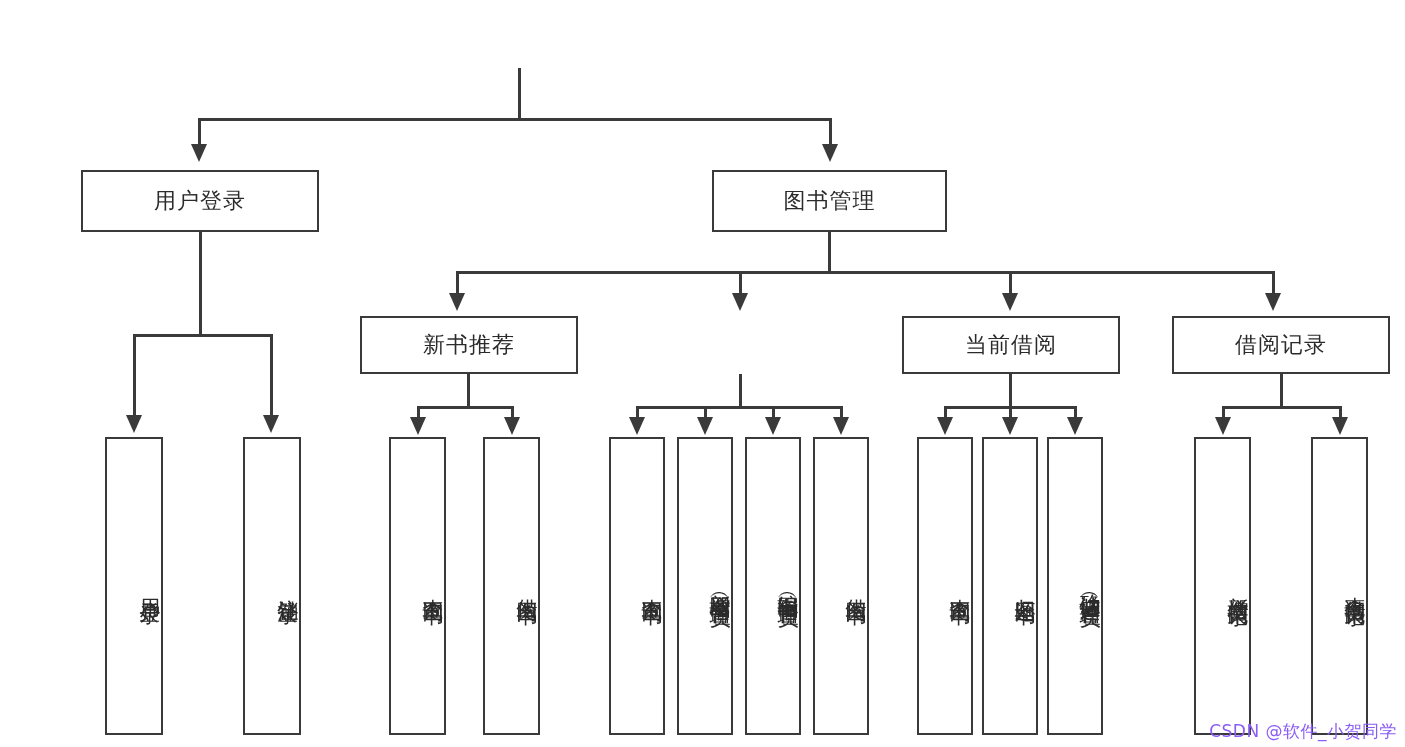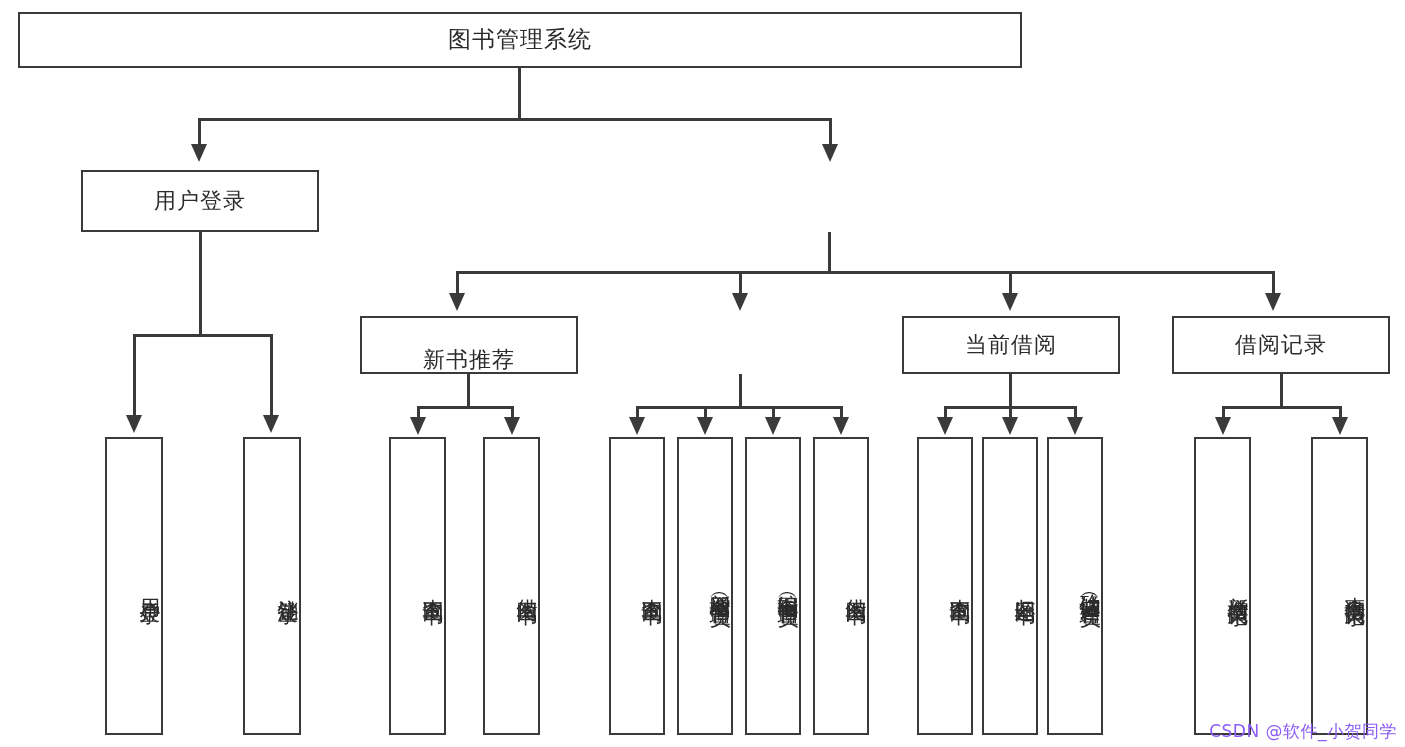--- a/index.html
+++ b/index.html
@@ -73,57 +73,57 @@
     color: #8b5cf6;
     letter-spacing: 0.5px;
     white-space: nowrap;
   }
 </style>
 </head>
 <body>
 
 <div id="canvas">
 
-  <div class="node horiz root" style="left:18px; top:12px; width:1004px; height:56px;">
-    <span>图书管理系统</span>
-  </div>
 
   <div class="edge v" style="left:518px; top:68px; height:50px;"></div>
 
   <div class="edge h" style="left:198px; top:118px; width:634px;"></div>
 
   <div class="edge v" style="left:198px; top:118px; height:28px;"></div>
   <div class="arrow" style="left:191px; top:144px;"></div>
 
   <div class="edge v" style="left:829px; top:118px; height:28px;"></div>
   <div class="arrow" style="left:822px; top:144px;"></div>
 
   <div class="node horiz" style="left:81px; top:170px; width:238px; height:62px;">
     <span>用户登录</span>
+  </div>
+  <div class="node horiz" style="left:712px; top:170px; width:235px; height:62px;">
+    <span>图书管理</span>
   </div>
 
   <div class="edge v" style="left:199px; top:232px; height:104px;"></div>
   <div class="edge h" style="left:133px; top:334px; width:139px;"></div>
   <div class="edge v" style="left:133px; top:334px; height:83px;"></div>
   <div class="arrow" style="left:126px; top:415px;"></div>
   <div class="edge v" style="left:270px; top:334px; height:83px;"></div>
   <div class="arrow" style="left:263px; top:415px;"></div>
 
   <div class="edge v" style="left:828px; top:232px; height:42px;"></div>
   <div class="edge h" style="left:456px; top:271px; width:819px;"></div>
   <div class="edge v" style="left:456px; top:271px; height:24px;"></div>
   <div class="arrow" style="left:449px; top:293px;"></div>
   <div class="edge v" style="left:739px; top:271px; height:24px;"></div>
   <div class="arrow" style="left:732px; top:293px;"></div>
   <div class="edge v" style="left:1009px; top:271px; height:24px;"></div>
   <div class="arrow" style="left:1002px; top:293px;"></div>
   <div class="edge v" style="left:1272px; top:271px; height:24px;"></div>
   <div class="arrow" style="left:1265px; top:293px;"></div>
 
-  <div class="node horiz" style="left:360px; top:316px; width:218px; height:58px;align-items:flex-end;">
+  <div class="node horiz" style="left:360px; top:316px; width:218px; height:58px;">
     <span>新书推荐</span>
   </div>
   <div class="node horiz" style="left:1172px; top:316px; width:218px; height:58px;">
     <span>借阅记录</span>
   </div>
   <div class="node horiz" style="left:902px; top:316px; width:218px; height:58px;">
     <span>当前借阅</span>
   </div>
 
   <div class="edge v" style="left:467px; top:374px; height:34px;"></div>

